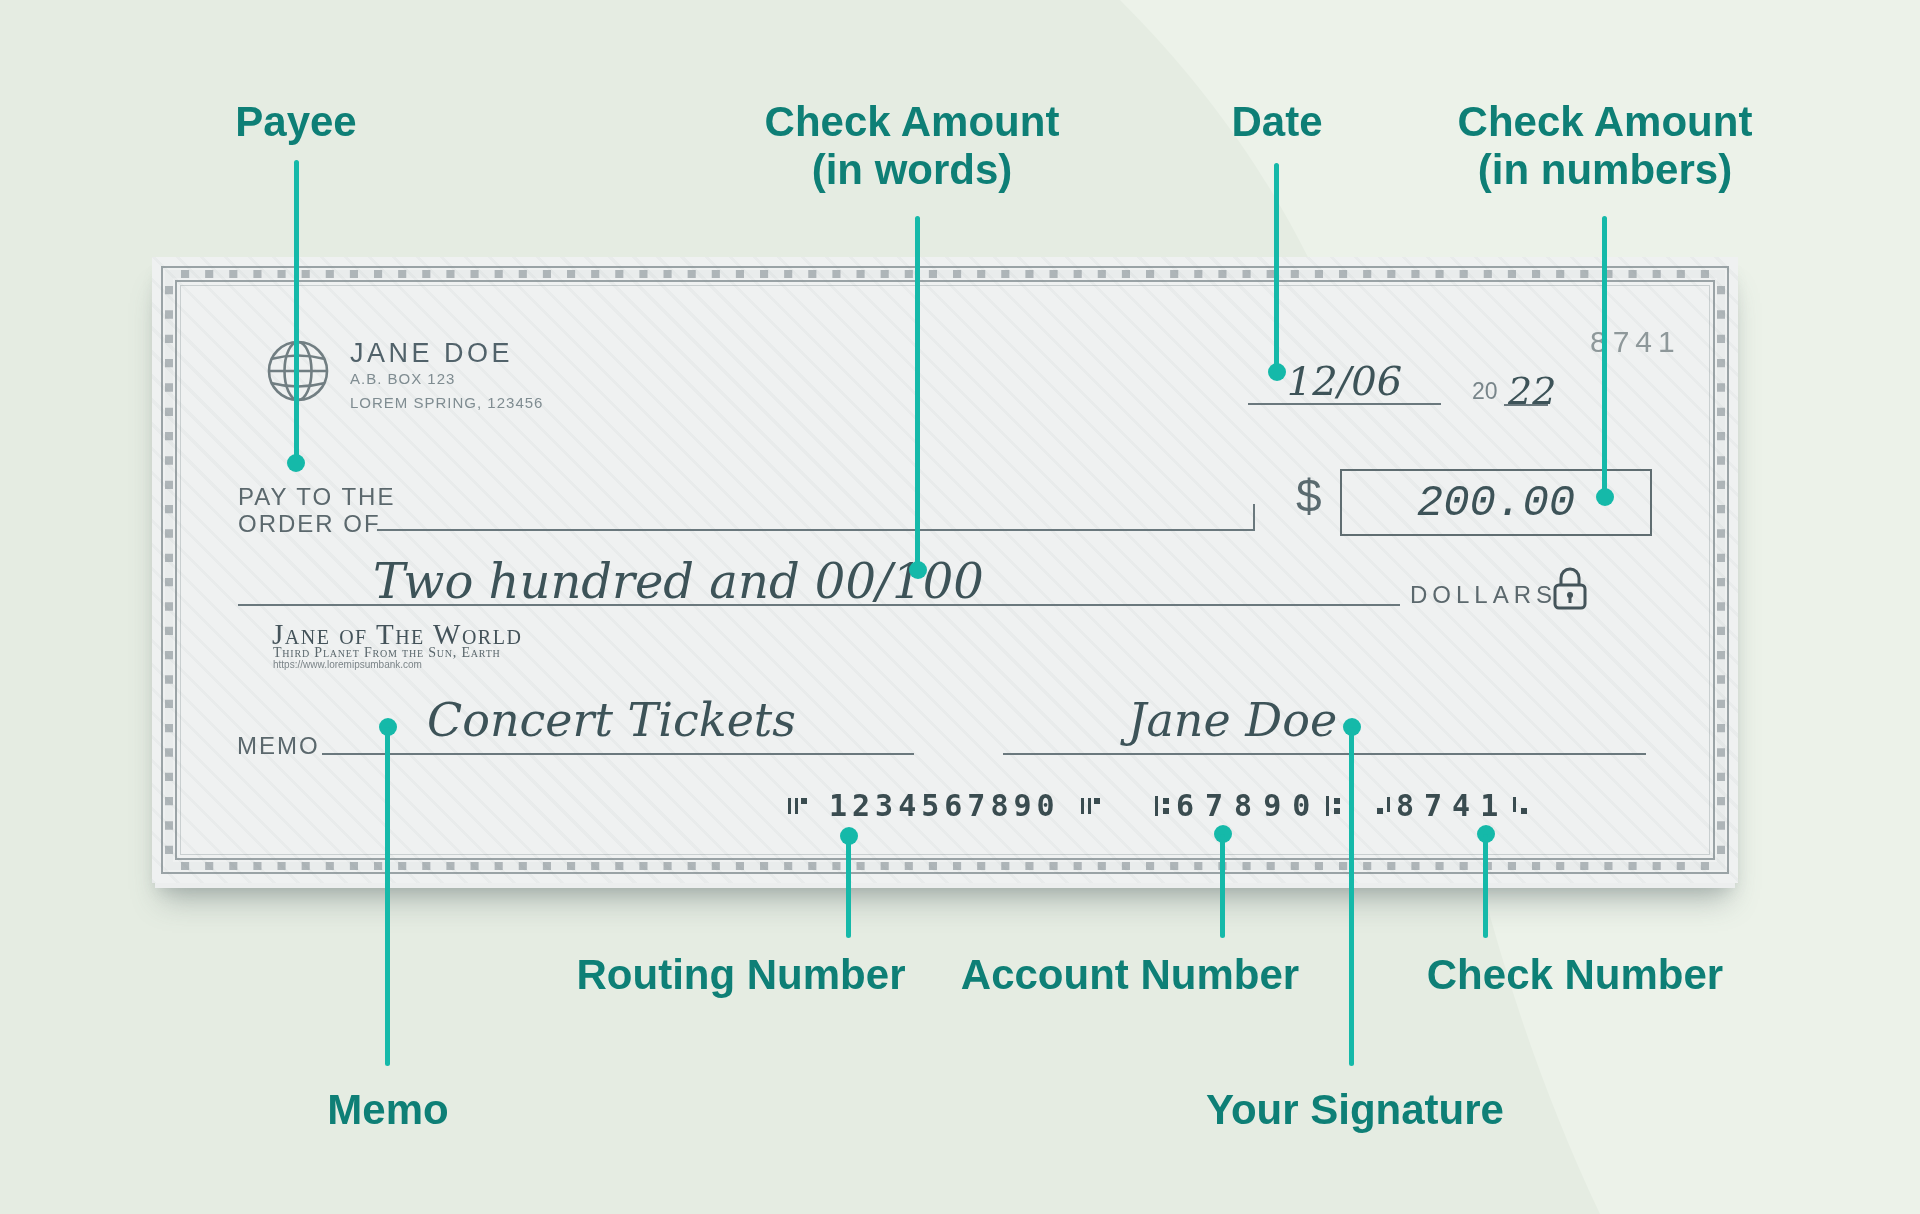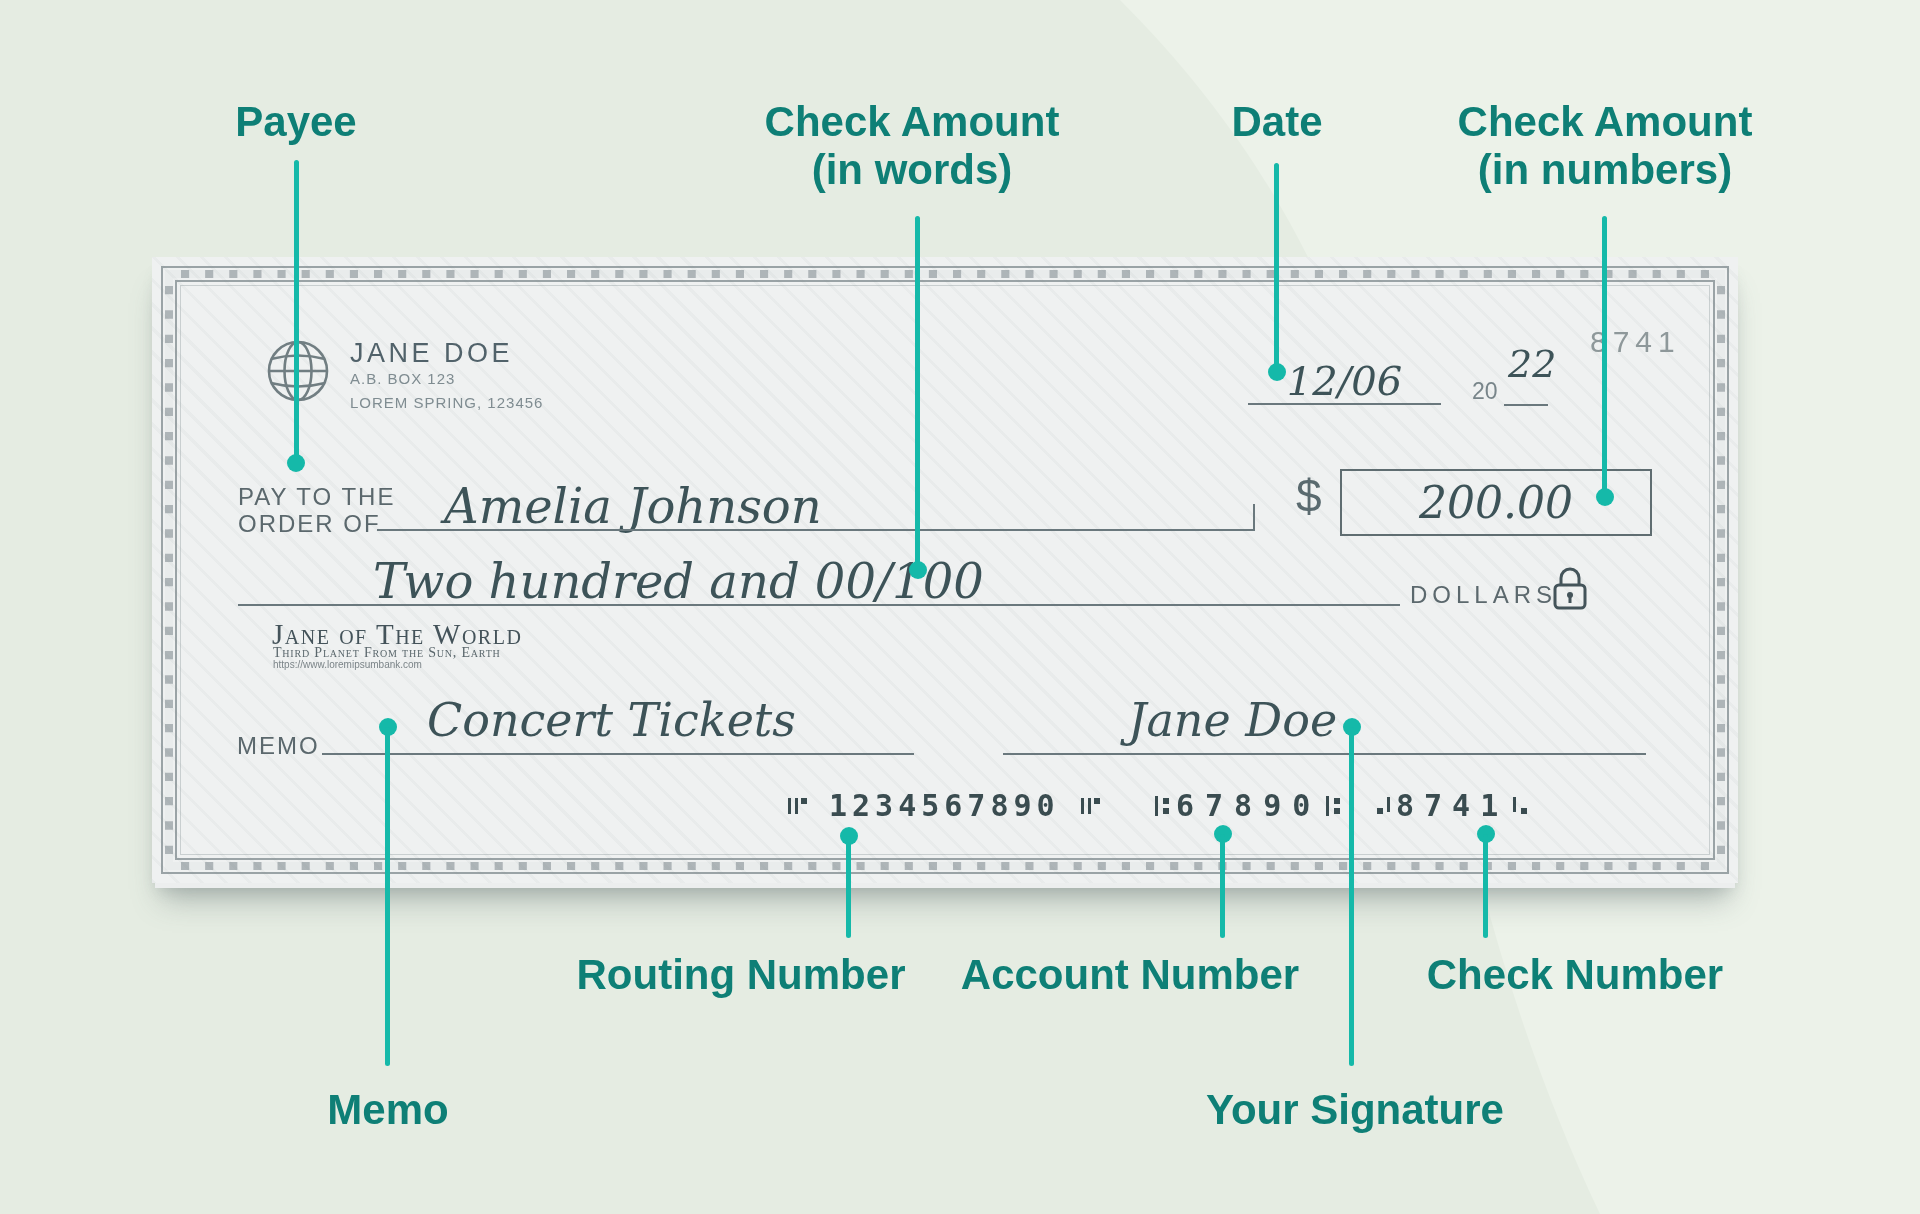--- a/index.html
+++ b/index.html
@@ -70,32 +70,31 @@
 
   <div class="cp" style="left:350px;top:338px;font-size:27px;letter-spacing:3.5px;color:#51626a;">JANE DOE</div>
   <div class="cp" style="left:350px;top:370px;font-size:15px;letter-spacing:1px;color:#7f8c91;">A.B. BOX 123</div>
   <div class="cp" style="left:350px;top:394px;font-size:15px;letter-spacing:1px;color:#7f8c91;">LOREM SPRING, 123456</div>
 
   <div class="cp gray" style="left:1590px;top:325px;font-size:30px;letter-spacing:6px;">8741</div>
 
   <div class="hw" style="left:1248px;top:361px;width:193px;text-align:center;font-size:40px;">12/06</div>
   <div class="uline" style="left:1248px;top:403px;width:193px;"></div>
   <div class="cp" style="left:1472px;top:378px;font-size:23px;color:#78858a;">20</div>
-  <div class="hw" style="left:1508px;top:345px;font-size:38px;">22</div>
+  <div class="hw" style="left:1508px;top:372px;font-size:38px;">22</div>
   <div class="uline" style="left:1504px;top:404px;width:44px;"></div>
 
   <div class="cp" style="left:238px;top:483px;font-size:24px;letter-spacing:2px;">PAY TO THE</div>
   <div class="cp" style="left:238px;top:510px;font-size:24px;letter-spacing:2px;">ORDER OF</div>
-  <div class="hw" style="left:444px;top:482px;font-size:48px;">Amelia Johnson</div>
   <div class="uline" style="left:377px;top:529px;width:878px;"></div>
   <div style="position:absolute;left:1253px;top:504px;width:2px;height:27px;background:#6a787d;"></div>
 
   <div class="cp" style="left:1296px;top:470px;font-size:46px;color:#5a6a6f;">$</div>
   <div class="amountbox">
-    <span class="hw" style="position:static;font-size:44px;">200.00</span>
+    <span class="hw" style="position:static;font-size:44px;font-family:Liberation Mono, monospace;">200.00</span>
   </div>
 
   <div class="hw" style="left:373px;top:557px;font-size:48px;text-align:center;">Two hundred and 00/100</div>
   <div class="uline" style="left:238px;top:604px;width:1162px;"></div>
   <div class="cp" style="left:1410px;top:581px;font-size:24px;letter-spacing:5px;">DOLLARS</div>
   <svg style="position:absolute;left:1551px;top:564px;" width="38" height="48" viewBox="0 0 38 48" fill="none" stroke="#44545a" stroke-width="3">
     <path d="M10,21 v-7 a9,9 0 0 1 18,0 v7"></path>
     <rect x="4" y="21" width="30" height="23" rx="4"></rect>
     <circle cx="19" cy="31" r="3" fill="#44545a" stroke="none"></circle>
     <rect x="17.5" y="32" width="3" height="7" fill="#44545a" stroke="none"></rect>

